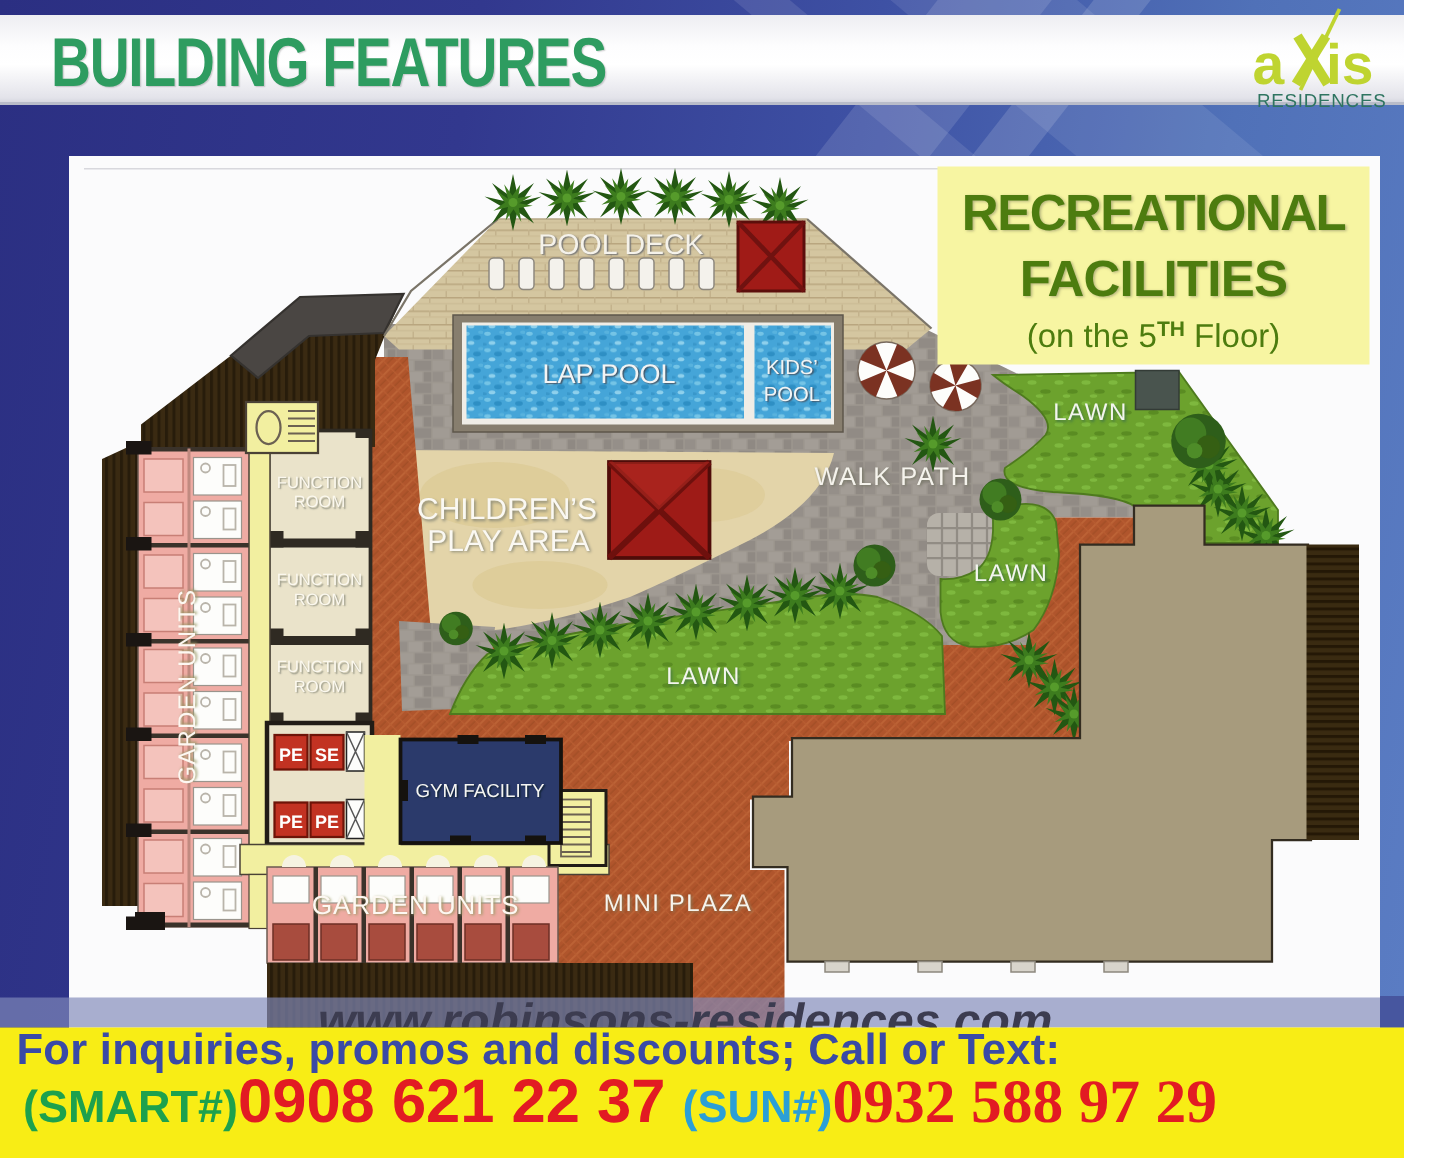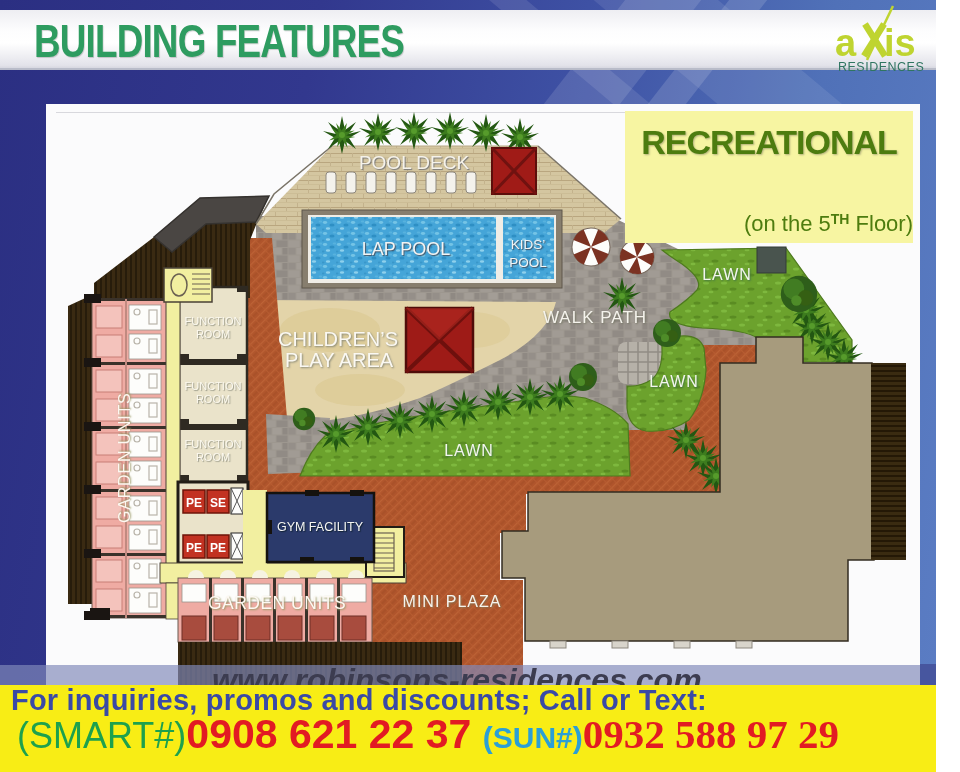--- a/index.html
+++ b/index.html
@@ -429,28 +429,29 @@
 
 <text x="674" y="387" text-anchor="middle" font-size="16" letter-spacing="1" fill="#f3f5ee" style="text-shadow:1px 1px 2px #474;">LAWN</text>
 
 <text x="469" y="456" text-anchor="middle" font-size="16" letter-spacing="1" fill="#f3f5ee" style="text-shadow:1px 1px 2px #474;">LAWN</text>
 
 <text x="452" y="607" text-anchor="middle" font-size="16" letter-spacing="1" fill="#f5f3ec" style="text-shadow:1px 1px 2px #875;">MINI PLAZA</text>
 </svg>
 
 <div class="abs" style="left:625px;top:111px;width:288px;height:132px;background:#f7f5a2;color:#4d7c0f;">
   <div class="abs" style="left:0;top:12px;width:288px;text-align:center;font-size:34px;font-weight:bold;letter-spacing:-1px;text-shadow:1px 1px 2px rgba(120,120,90,0.55);">RECREATIONAL</div>
-  <div class="abs" style="left:0;top:100px;width:288px;text-align:right;font-size:22px;">(on the 5<span style="font-size:14px;font-weight:bold;vertical-align:7px;">TH</span> Floor)</div>
+  <div class="abs" style="left:0;top:56px;width:288px;text-align:center;font-size:34px;font-weight:bold;letter-spacing:-0.5px;text-shadow:1px 1px 2px rgba(120,120,90,0.55);">FACILITIES</div>
+  <div class="abs" style="left:0;top:100px;width:288px;text-align:center;font-size:22px;">(on the 5<span style="font-size:14px;font-weight:bold;vertical-align:7px;">TH</span> Floor)</div>
 </div>
 
 <div class="abs" style="left:0;top:665px;width:960px;height:20px;background:rgba(128,137,186,0.68);"></div>
 
 <div class="abs" style="left:212px;top:662px;font-size:32px;font-weight:bold;color:#3c3c50;letter-spacing:0px;font-style:italic;">www.robinsons-residences.com</div>
 
 <div class="abs" style="left:920px;top:664px;width:30px;height:21px;background:#47569f;"></div>
 
 <div class="abs" style="left:0;top:685px;width:957px;height:87px;background:#f8ed15;"></div>
 <div class="abs" style="left:11px;top:684px;font-size:29px;font-weight:bold;color:#3a4aa6;letter-spacing:0.2px;">For inquiries, promos and discounts; Call or Text:</div>
 <div class="abs" style="left:7px;top:710px;width:950px;height:46px;white-space:nowrap;">
-  <span style="font-size:36px;font-weight:normal;color:#1da14d;vertical-align:baseline;">&nbsp;(SMART#)</span><span style="font-size:41px;font-weight:bold;color:#e21b23;">0908 621 22 37 </span><span style="font-size:30px;font-weight:bold;color:#2b9fd6;">(SUN#)</span><span style="font-size:41px;font-weight:bold;color:#e21b23;font-family:Liberation Serif, serif;">0932 588 97 29</span>
+  <span style="font-size:30px;font-weight:bold;color:#1da14d;vertical-align:baseline;">&nbsp;(SMART#)</span><span style="font-size:41px;font-weight:bold;color:#e21b23;">0908 621 22 37 </span><span style="font-size:30px;font-weight:bold;color:#2b9fd6;">(SUN#)</span><span style="font-size:41px;font-weight:bold;color:#e21b23;font-family:Liberation Serif, serif;">0932 588 97 29</span>
 </div>
 
 </div>
 
 </body></html>

